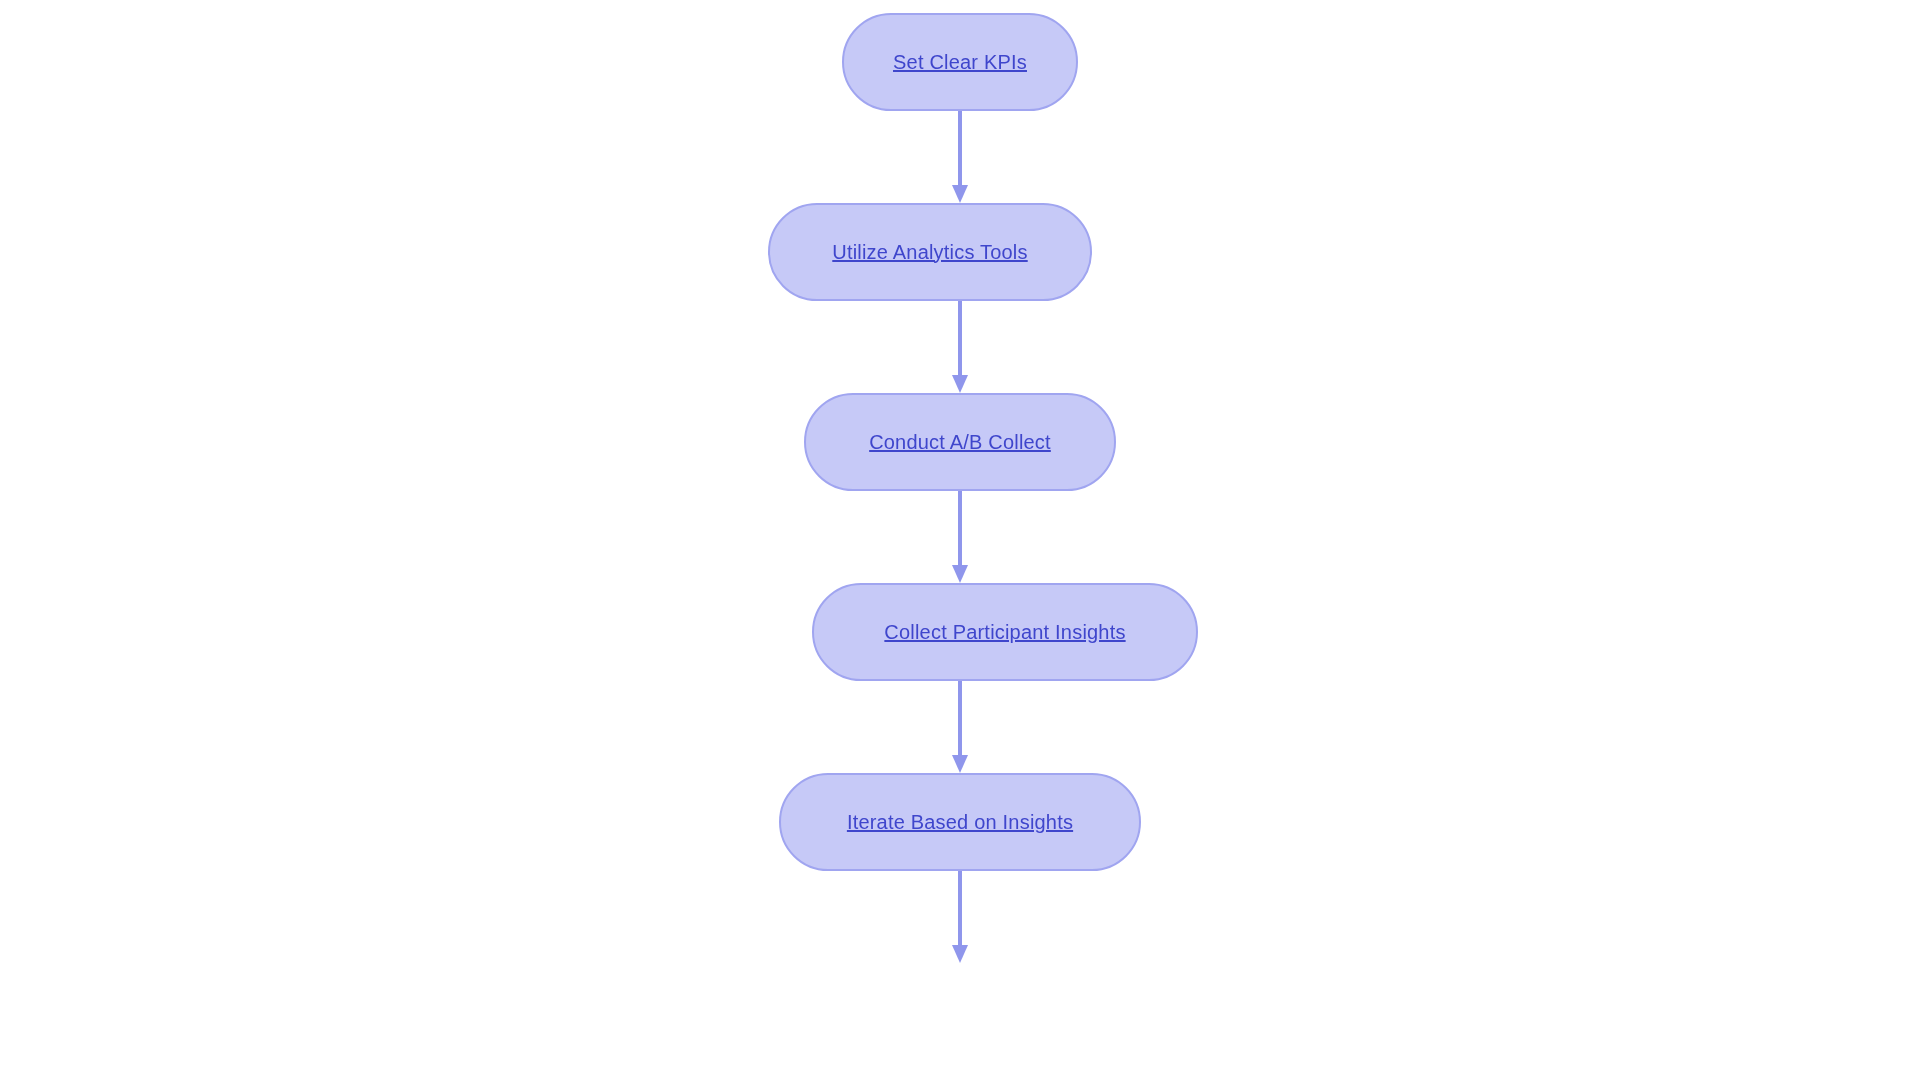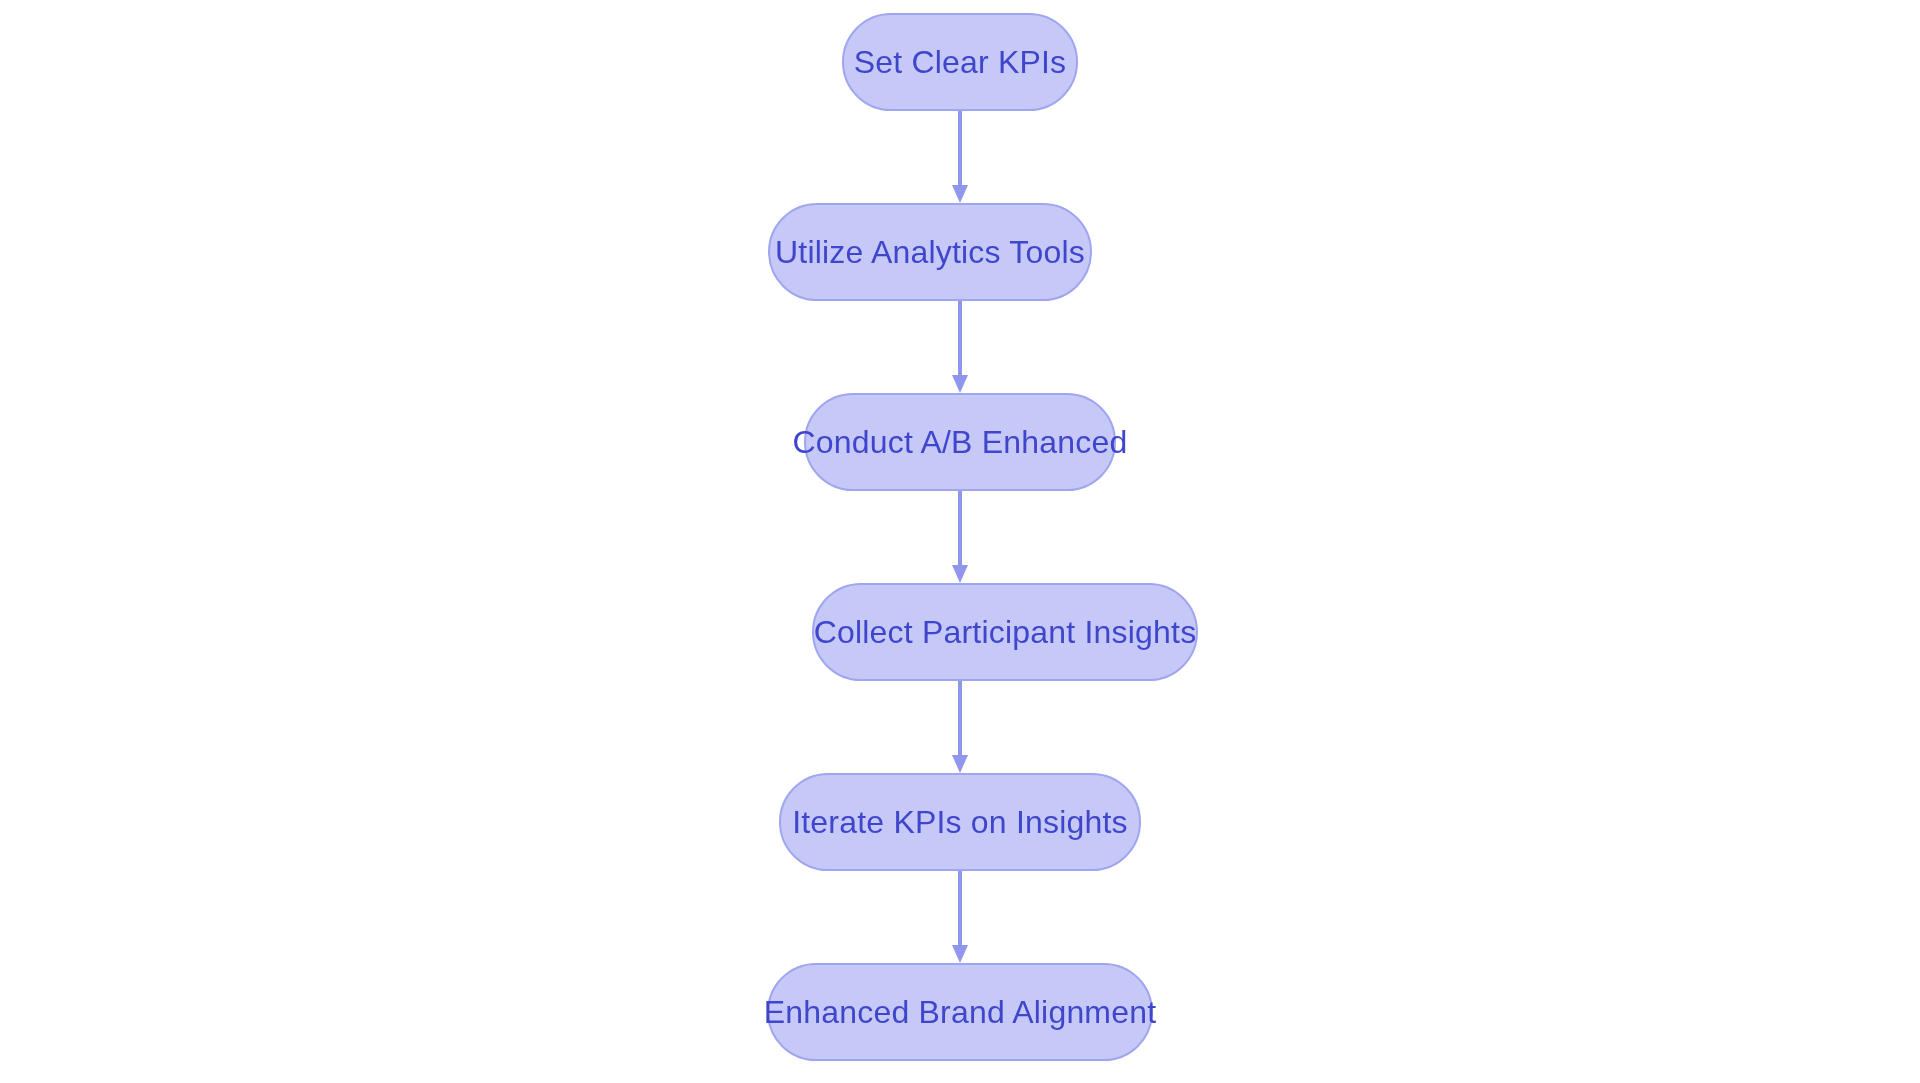--- a/index.html
+++ b/index.html
@@ -22,24 +22,25 @@
     box-sizing: border-box;
     height: 98px;
     border-radius: 49px;
     border: 2px solid var(--node-border, #a0a5f0);
     background: var(--node-fill, #c6c9f7);
     display: flex;
     align-items: center;
     justify-content: center;
   }
   .flow-node .node-label {
-    font-size: 32px;
+    font-size: 20px;
     letter-spacing: 0.2px;
     color: var(--text-color, #3f46cc);
     white-space: nowrap;
+    text-decoration: underline;
   }
   .edge-line {
     position: absolute;
     width: 4px;
     background: var(--arrow-color, #8f96ec);
   }
   .edge-arrowhead {
     position: absolute;
     width: 0;
     height: 0;
@@ -52,30 +53,27 @@
 <body>
 
 <div id="canvas" style="--node-fill: #c6c9f7; --node-border: #a0a5f0; --arrow-color: #8f96ec; --text-color: #3f46cc; background: rgb(255, 255, 255);">
     <div class="flow-node" style="top: 13px; left: 842px; width: 236px;">
       <span class="node-label">Set Clear KPIs</span>
     </div>
     <div class="flow-node" style="top: 203px; left: 768px; width: 324px;">
       <span class="node-label">Utilize Analytics Tools</span>
     </div>
     <div class="flow-node" style="top: 393px; left: 804px; width: 312px;">
-      <span class="node-label">Conduct A/B Enhanced</span>
+      <span class="node-label">Conduct A/B Collect</span>
     </div>
     <div class="flow-node" style="top: 583px; left: 812px; width: 386px;">
       <span class="node-label">Collect Participant Insights</span>
     </div>
     <div class="flow-node" style="top: 773px; left: 779px; width: 362px;">
-      <span class="node-label">Iterate KPIs on Insights</span>
-    </div>
-    <div class="flow-node" style="top: 963px; left: 767px; width: 386px;">
-      <span class="node-label">Enhanced Brand Alignment</span>
+      <span class="node-label">Iterate Based on Insights</span>
     </div>
     <div class="edge-line" style="left: 958px; top: 111px; height: 74px;"></div>
     <div class="edge-arrowhead" style="left: 952px; top: 185px;"></div>
     <div class="edge-line" style="left: 958px; top: 301px; height: 74px;"></div>
     <div class="edge-arrowhead" style="left: 952px; top: 375px;"></div>
     <div class="edge-line" style="left: 958px; top: 491px; height: 74px;"></div>
     <div class="edge-arrowhead" style="left: 952px; top: 565px;"></div>
     <div class="edge-line" style="left: 958px; top: 681px; height: 74px;"></div>
     <div class="edge-arrowhead" style="left: 952px; top: 755px;"></div>
     <div class="edge-line" style="left: 958px; top: 871px; height: 74px;"></div>

